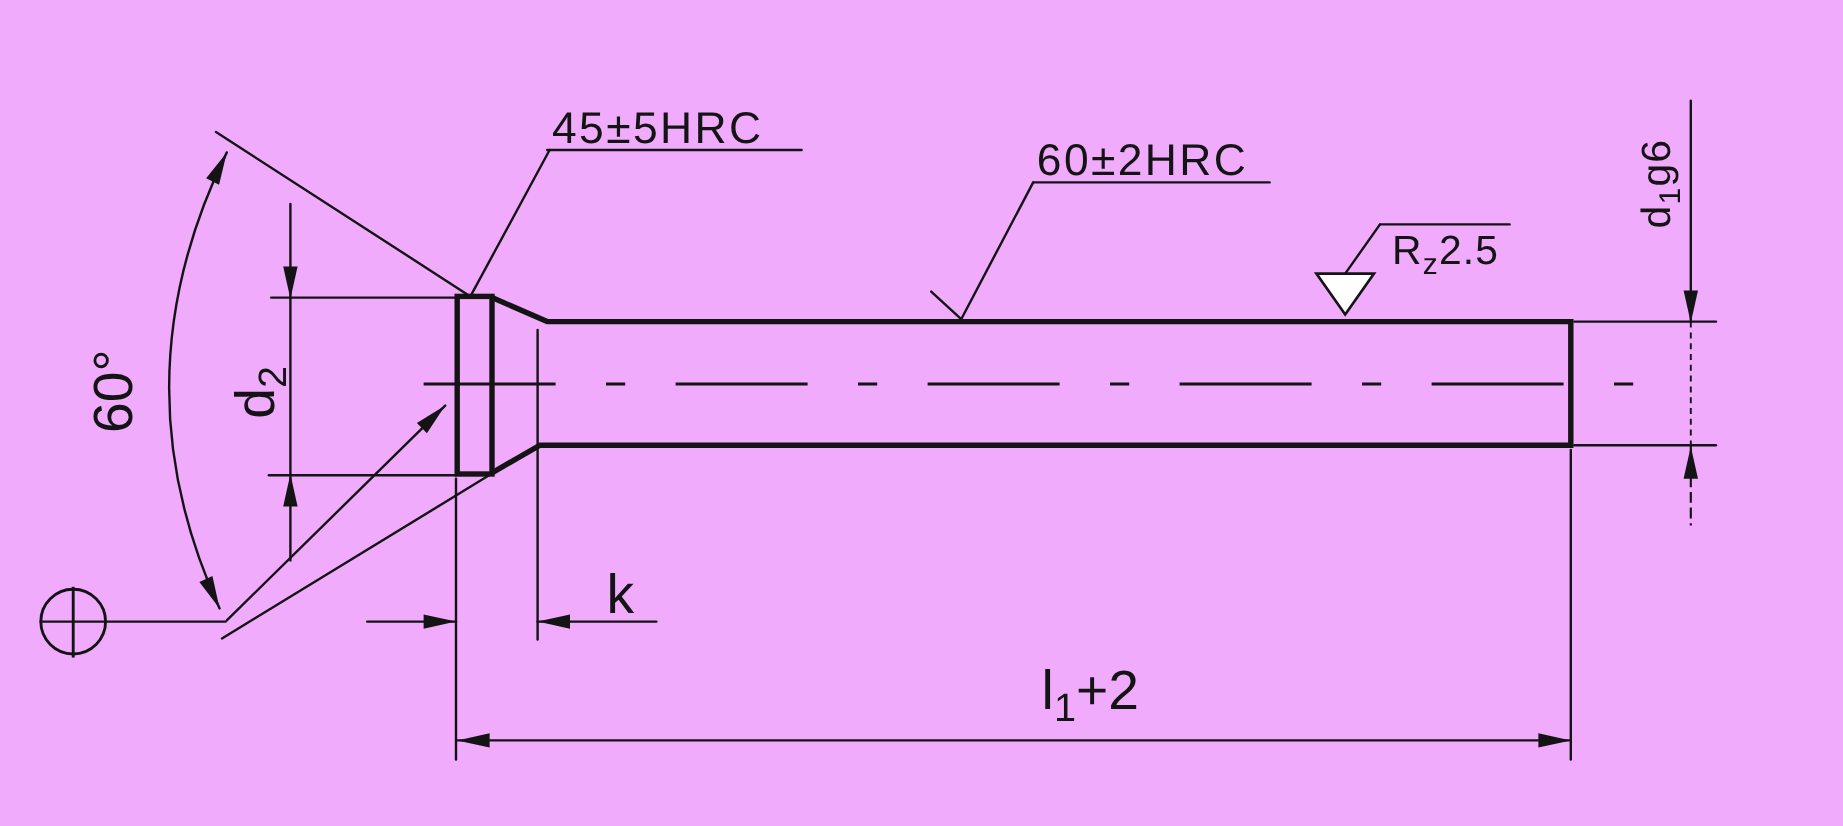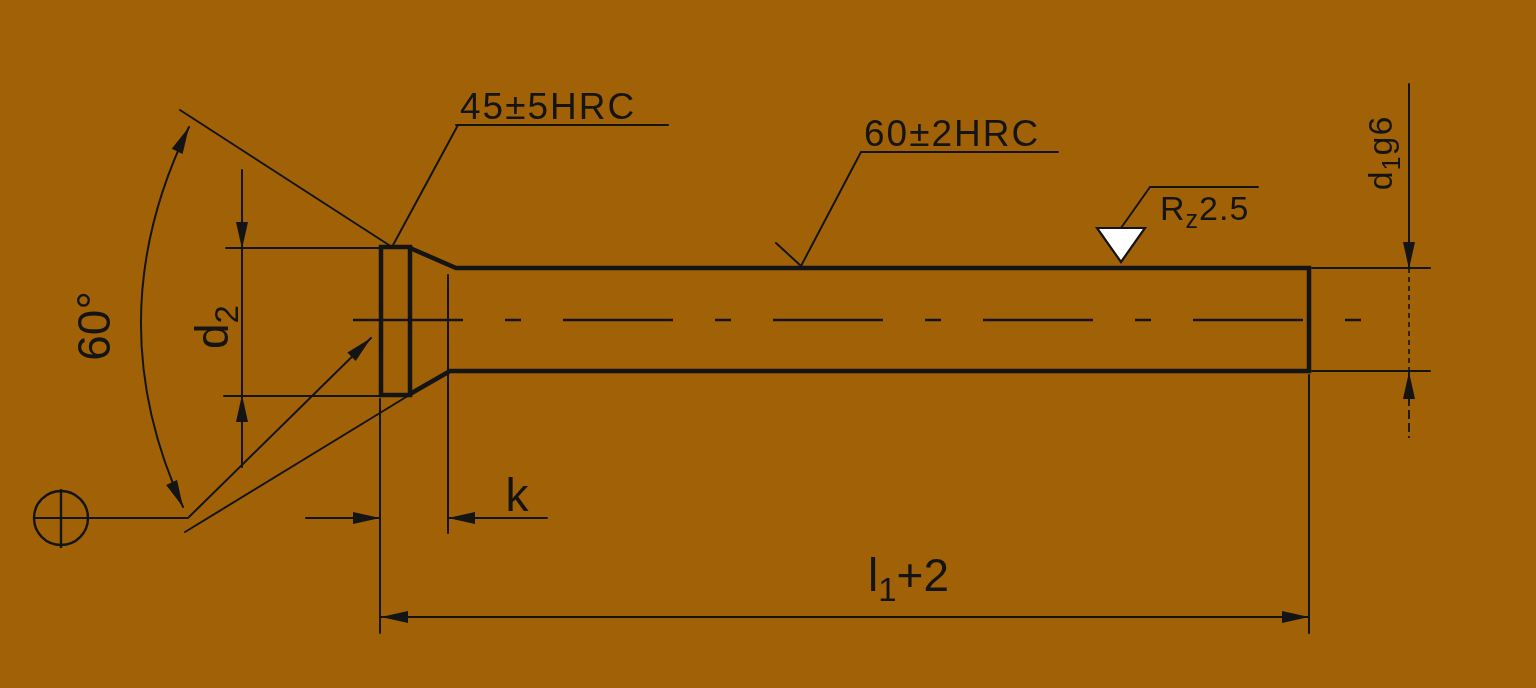--- a/index.html
+++ b/index.html
@@ -1,19 +1,19 @@
 <!DOCTYPE html>
 <html><head>
 <meta charset="utf-8">
 <style>
   html,body{margin:0;padding:0;background:#e8e8e8;}
   .stage{
     position:relative;
     width:1536px;height:688px;
-    background:#a16207;
+    background:#f0abfc;
     overflow:hidden;
     font-family:"Liberation Sans", sans-serif;
   }
   svg{display:block}
   text{fill:#141414;}
   .t-note{font-size:37px;letter-spacing:2px;}
   .t-dim{font-size:46px;}
   .t-dim-sub{font-size:33px;}
   .t-rot{font-size:34px;letter-spacing:1px;}
   .t-rot-sub{font-size:25px;}

